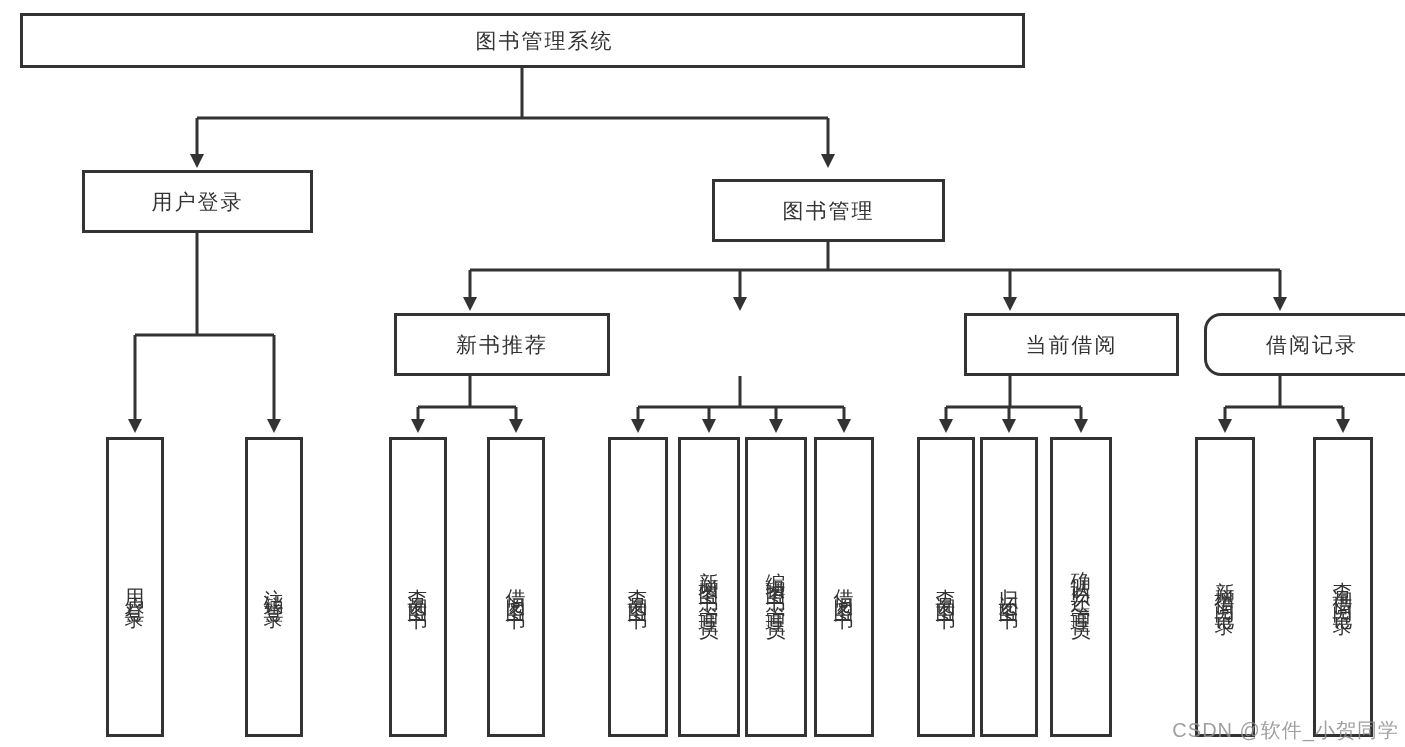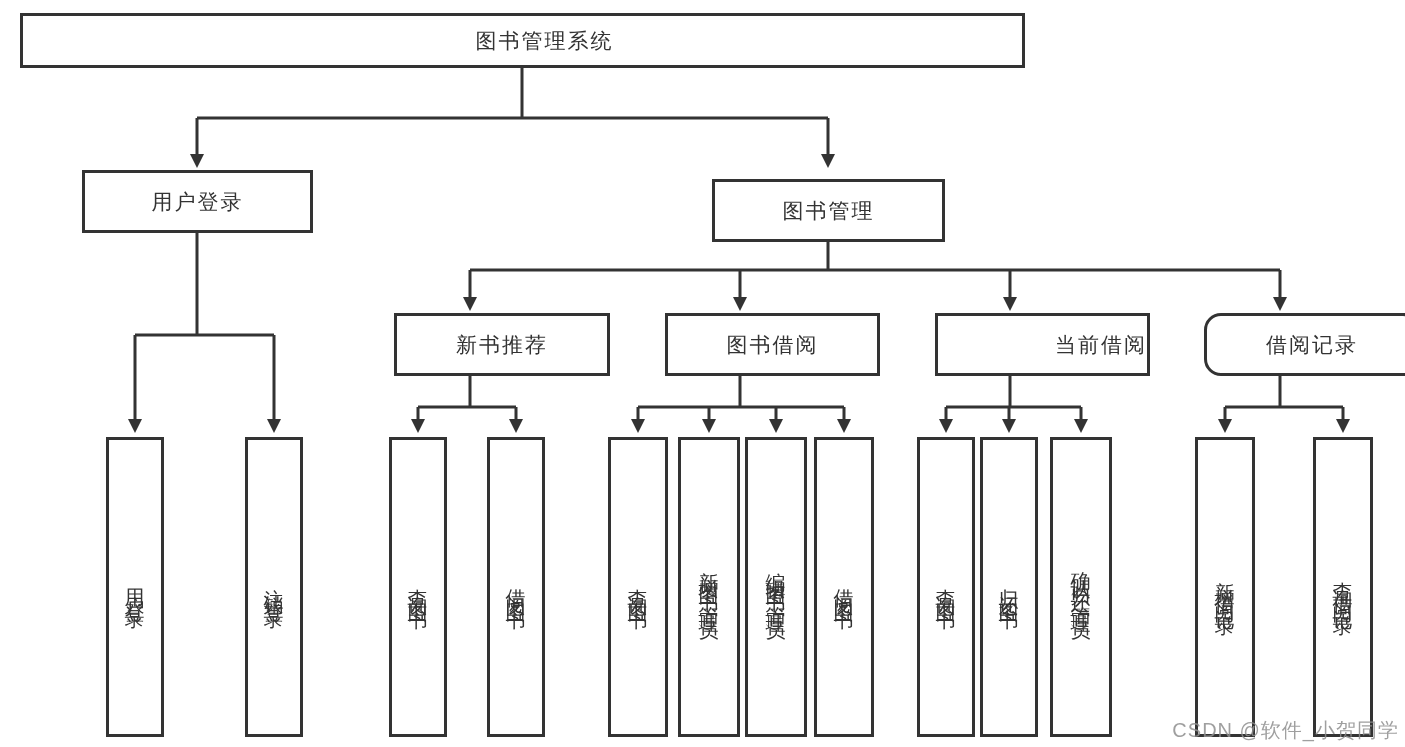--- a/index.html
+++ b/index.html
@@ -136,24 +136,21 @@
   <div class="node hnode lvl2" style="left:82px; width:231px;">
     <span>用户登录</span>
   </div>
   <div class="node hnode lvl2" style="left:712px; width:233px;margin-top:9px;">
     <span>图书管理</span>
   </div>
 
   <div class="node hnode lvl3" style="left:362px; width:216px;">
     <span>新书推荐</span>
   </div>
-  <div class="node hnode lvl3" style="left:633px; width:215px;">
-    <span>图书借阅</span>
-  </div>
-  <div class="node hnode lvl3" style="left:903px; width:215px;justify-content:flex-end;">
+  <div class="node hnode lvl3" style="left:932px; width:215px;">
     <span>当前借阅</span>
   </div>
   <div class="node hnode lvl3" style="left:1172px; width:216px;border-radius:17px;">
     <span>借阅记录</span>
   </div>
 
   <div class="node leaf" style="left:106px;">
     <span class="vtext">用户登录</span>
   </div>
   <div class="node leaf" style="left:245px;">

